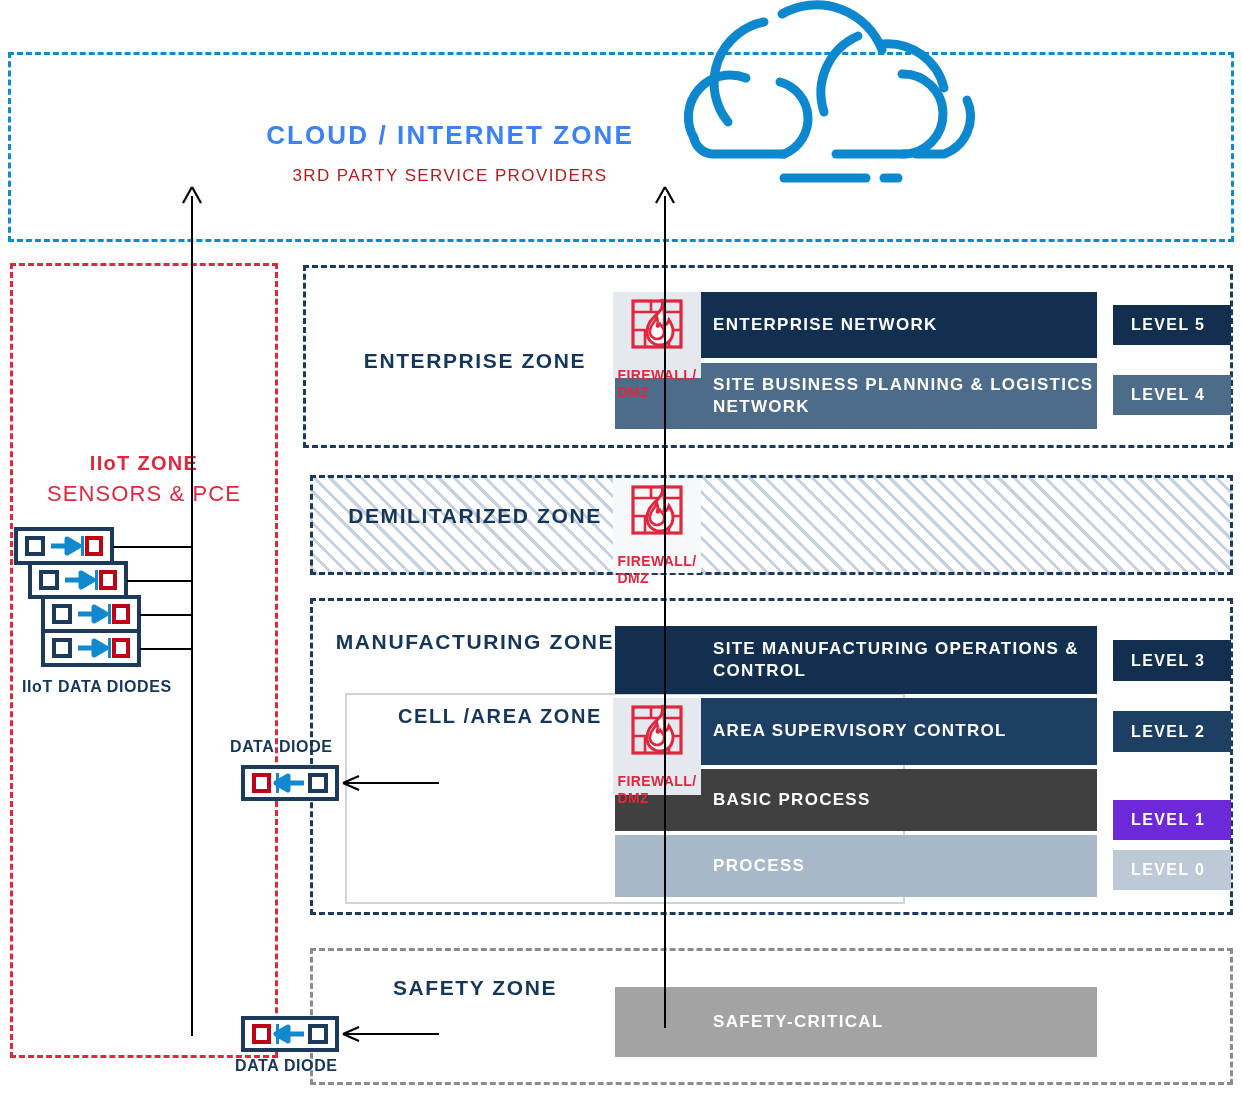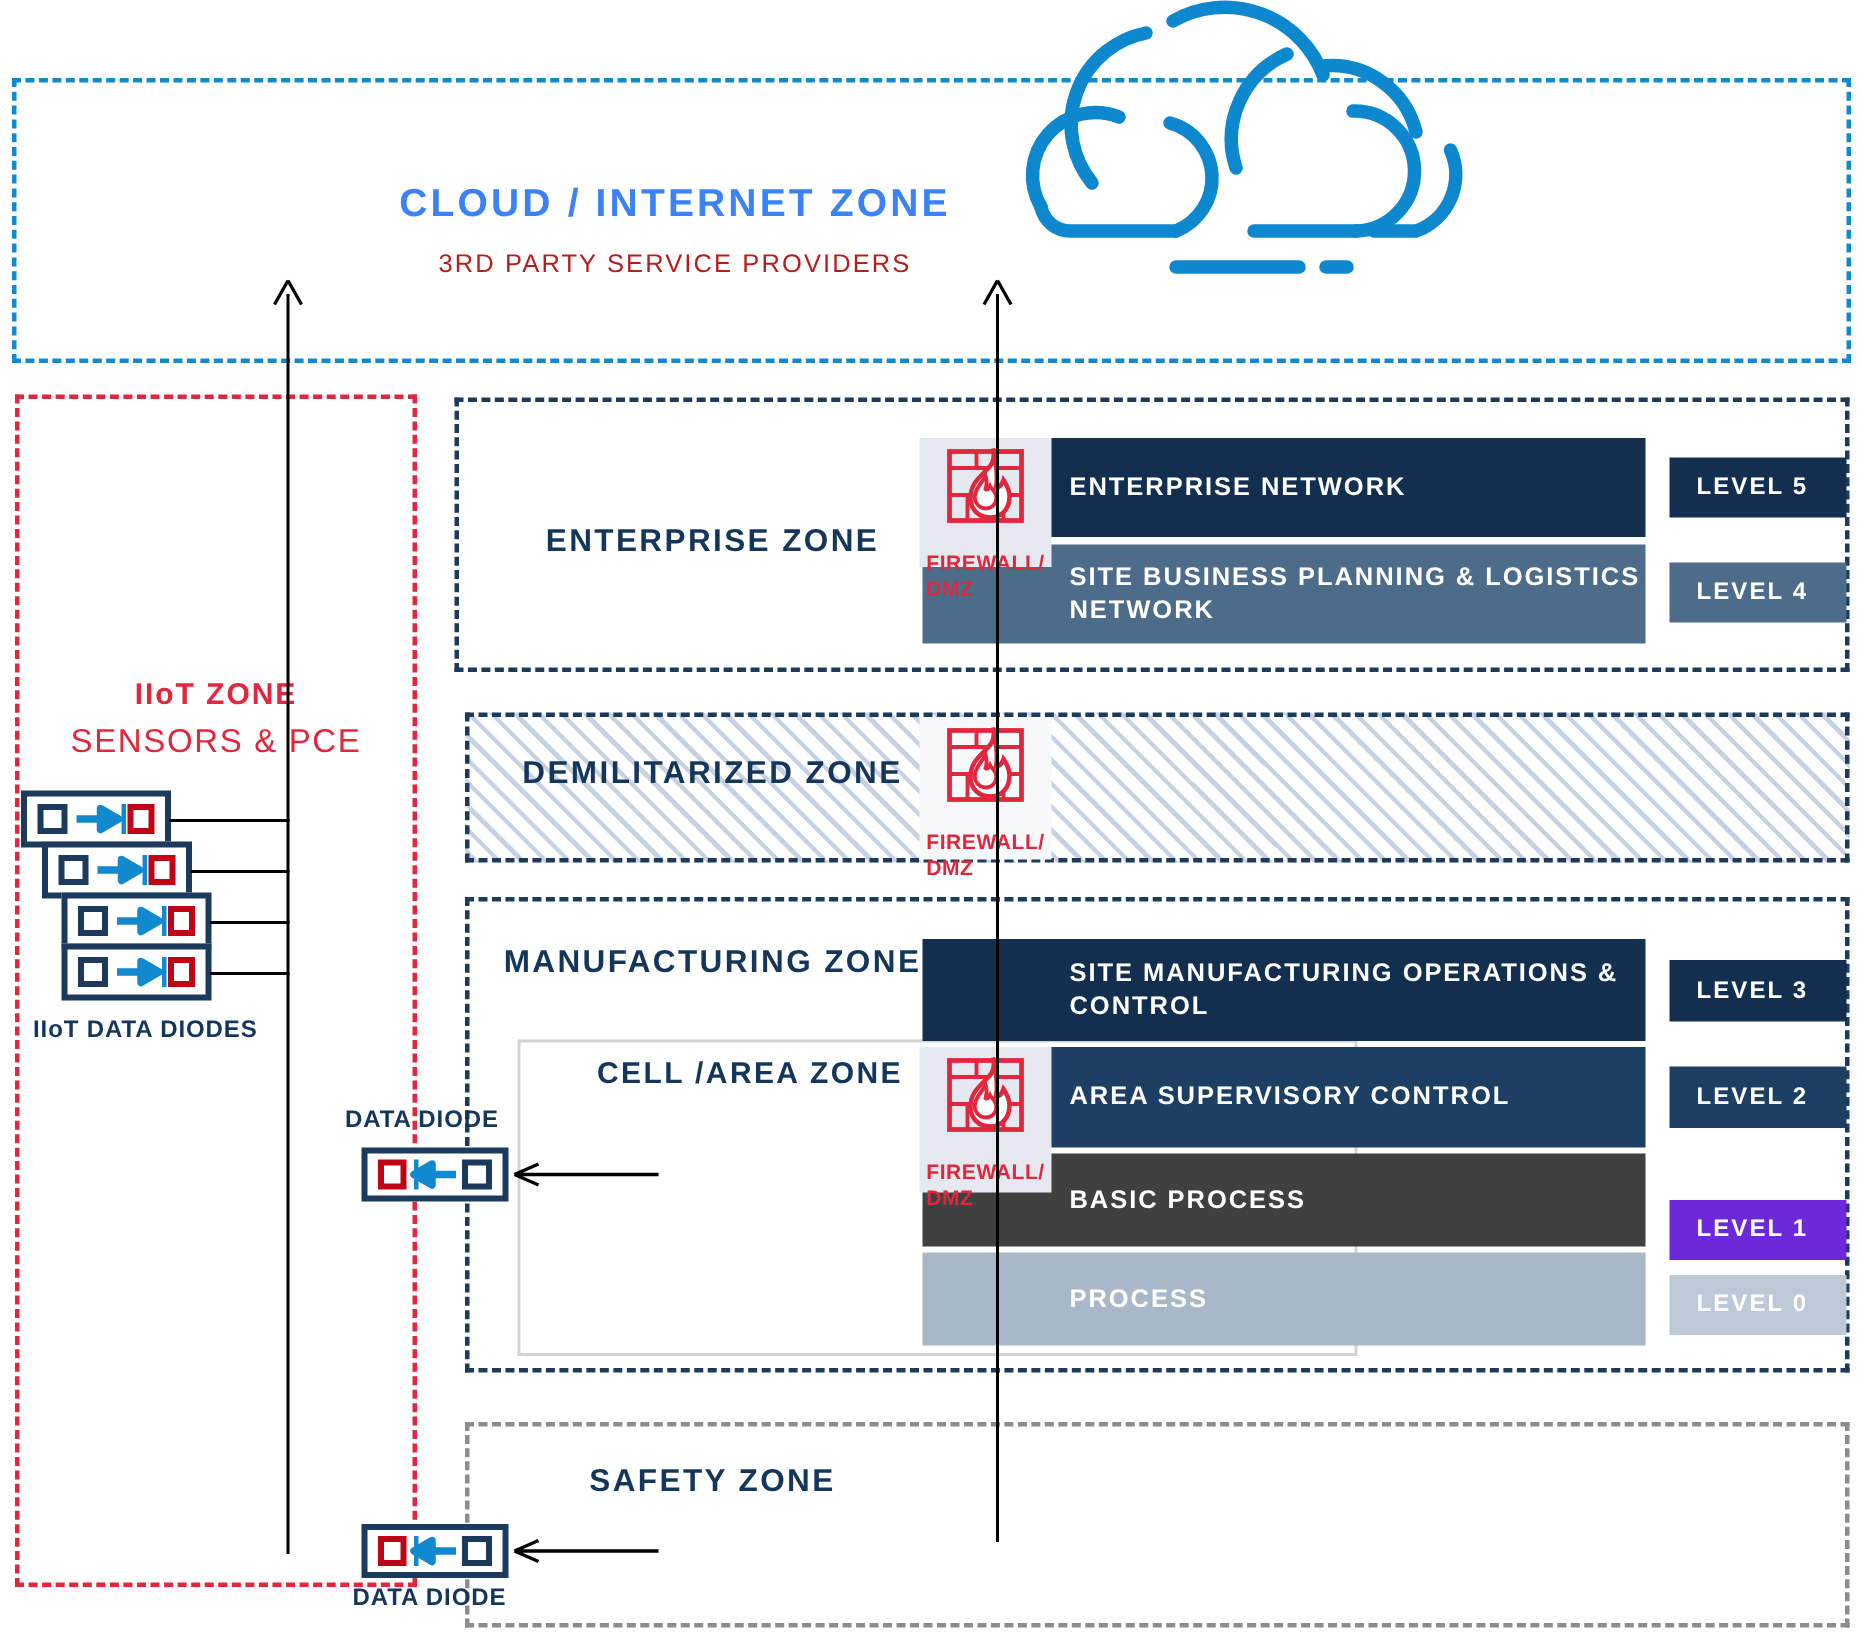--- a/index.html
+++ b/index.html
@@ -238,20 +238,21 @@
     </svg>
   </div>
   <div class="abs" style="left:339px;top:772px;width:102px;height:22px;">
     <svg width="102" height="22" viewBox="0 0 102 22">
       <path d="M100 11 H4 M4 11 L20 4 M4 11 L20 18" fill="none" stroke="#000" stroke-width="2.2"></path>
     </svg>
   </div>
 
   <div class="abs zone-safety"></div>
   <div class="abs ztitle t-safety">SAFETY ZONE</div>
+  <div class="abs bar bar-safety">SAFETY-CRITICAL</div>
 
   <div class="abs diode" style="left:241px;top:1016px;width:98px;height:36px;">
     <svg width="76" height="24" viewBox="0 0 76 24">
       <rect x="2" y="4" width="15" height="16" fill="none" stroke="#c00418" stroke-width="4"></rect>
       <rect x="24" y="2" width="3" height="20" fill="#1089ce"></rect>
       <path d="M52 12 h-16 M36 5 l-12 7 l12 7 z" fill="#1089ce" stroke="#1089ce" stroke-width="5" stroke-linejoin="round"></path>
       <rect x="58" y="4" width="16" height="16" fill="none" stroke="#1b3a5c" stroke-width="4"></rect>
     </svg>
   </div>
   <div class="abs dd-label" style="left:235px;top:1057px;">DATA DIODE</div>

